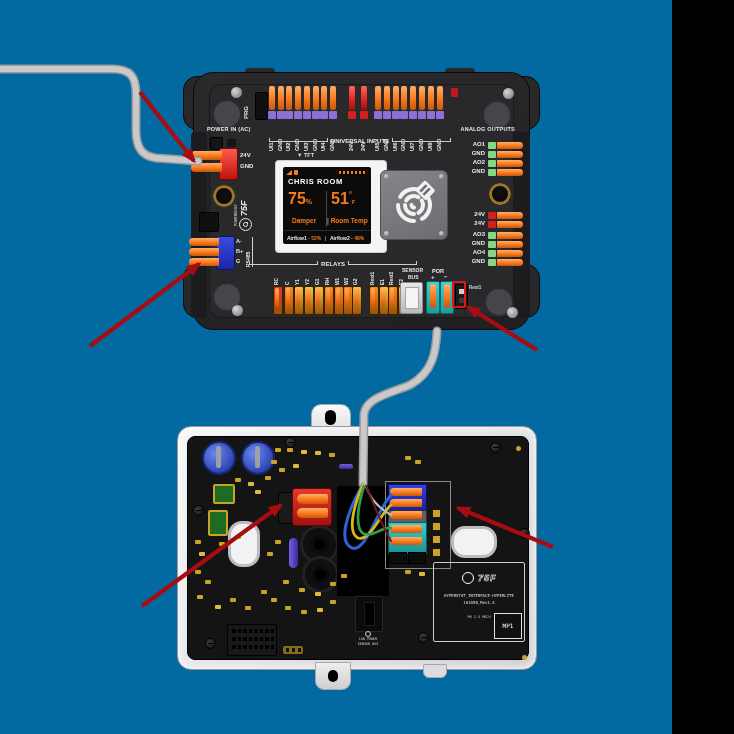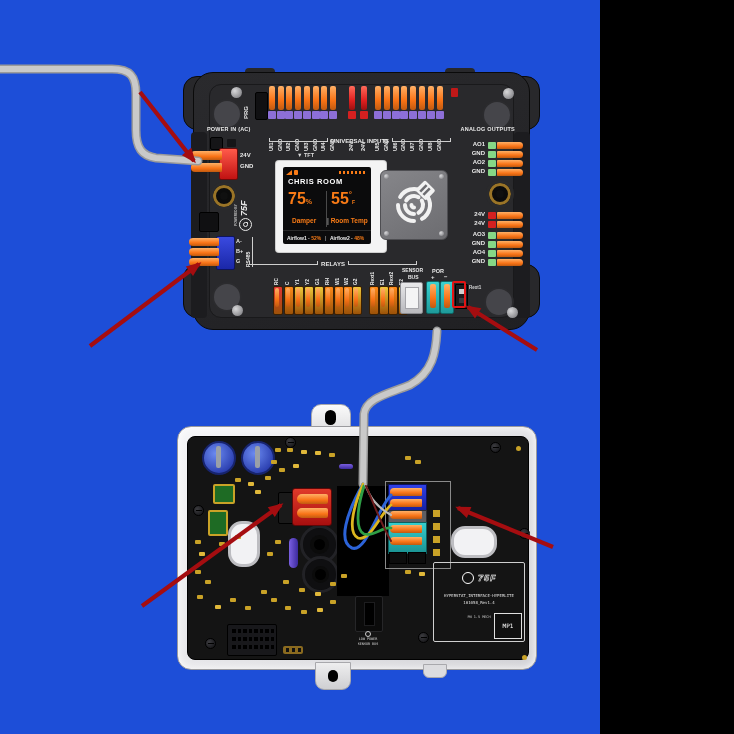--- a/index.html
+++ b/index.html
@@ -1,17 +1,17 @@
 <!DOCTYPE html>
 <html><head>
 <meta charset="utf-8">
 <style>
   html,body{margin:0;padding:0;background:#000;}
   body{font-family:"Liberation Sans",sans-serif;}
-  .canvas{position:relative;width:600px;height:734px;background:#1d4ed8;overflow:hidden;}
+  .canvas{position:relative;width:672px;height:734px;background:#0369a1;overflow:hidden;}
   .abs{position:absolute;}
   .lbl{color:#e9e9e9;font-weight:bold;white-space:nowrap;}
   .vlabel{writing-mode:vertical-rl;transform:rotate(180deg);color:#e9e9e9;font-weight:bold;white-space:nowrap;line-height:1;}
   .mono{font-family:"DejaVu Sans Mono",monospace;}
   .bracket-line{display:flex;align-items:center;color:#e9e9e9;}
   .bracket-line:before,.bracket-line:after{content:"";flex:1;border-top:1px solid #cfcfcf;height:3px;border-left:1px solid #cfcfcf;border-right:1px solid #cfcfcf;border-top:none;border-bottom:1px solid #cfcfcf;margin-top:-3px;}
   .screw{border-radius:50%;background:radial-gradient(circle at 35% 35%,#d8d8da,#8f8f93 70%,#5a5a5e);}
   .screwB{border-radius:50%;background:radial-gradient(circle at 35% 35%,#3c3c40,#1a1a1d 75%);border:1px solid #000;}
   .goldhole{border-radius:50%;background:#101010;border:3px solid #2a2a2c;box-shadow:inset 0 0 0 3px #9a7427, inset 0 0 0 7px #0c0c0c;}
   svg{display:block;}
@@ -235,21 +235,21 @@
     <div class="abs" style="left:100px;top:99px;width:88px;height:77px;background:#0b0b0c;border-radius:2px;overflow:hidden;">
       <div class="abs" style="left:3px;top:3px;width:0;height:0;border-left:6px solid transparent;border-bottom:5px solid #f97b16;"></div>
       <div class="abs" style="left:11px;top:3px;width:4px;height:5px;background:#f97b16;border-radius:1px;"></div>
       <div class="abs" style="left:56px;top:4px;width:26px;height:3px;background:repeating-linear-gradient(90deg,#f97b16 0 2px,transparent 2px 4px);"></div>
       <div class="abs lbl" style="left:5px;top:10px;font-size:7.5px;letter-spacing:.6px;color:#ffffff;">CHRIS ROOM</div>
       <div class="abs" style="left:43px;top:24px;width:1px;height:36px;background:#4a4a4a;"></div>
       <div class="abs" style="left:5px;top:23px;color:#f97b16;font-weight:bold;font-size:16px;">
         <span>75</span><span style="font-size:7px;">%</span>
       </div>
       <div class="abs" style="left:48px;top:23px;color:#f97b16;font-weight:bold;font-size:16px;">
-        <span>55</span><span style="font-size:8px;vertical-align:top;">°</span><span style="font-size:5px;">F</span>
+        <span>51</span><span style="font-size:8px;vertical-align:top;">°</span><span style="font-size:5px;">F</span>
       </div>
       <div class="abs" style="left:9px;top:50px;color:#f97b16;font-size:6.5px;font-weight:bold;">Damper</div>
       <div class="abs" style="left:44px;top:50px;color:#f97b16;font-size:6.5px;font-weight:bold;">
         <span style="color:#9a9a9a;">|</span> <span>Room Temp</span>
       </div>
       <div class="abs" style="left:0;top:63px;width:88px;height:14px;border-top:1px solid #2a2a2a;font-size:5px;font-weight:bold;color:#efefef;">
         <span class="abs" style="left:4px;top:4px;"><span>Airflow1 -</span> <span style="color:#f97b16;">52</span><span style="color:#f97b16;">%</span></span>
         <span class="abs" style="left:42px;top:4px;color:#9a9a9a;">|</span>
         <span class="abs" style="left:47px;top:4px;"><span>Airflow2 -</span> <span style="color:#f97b16;">48</span><span style="color:#f97b16;">%</span></span>
       </div>

